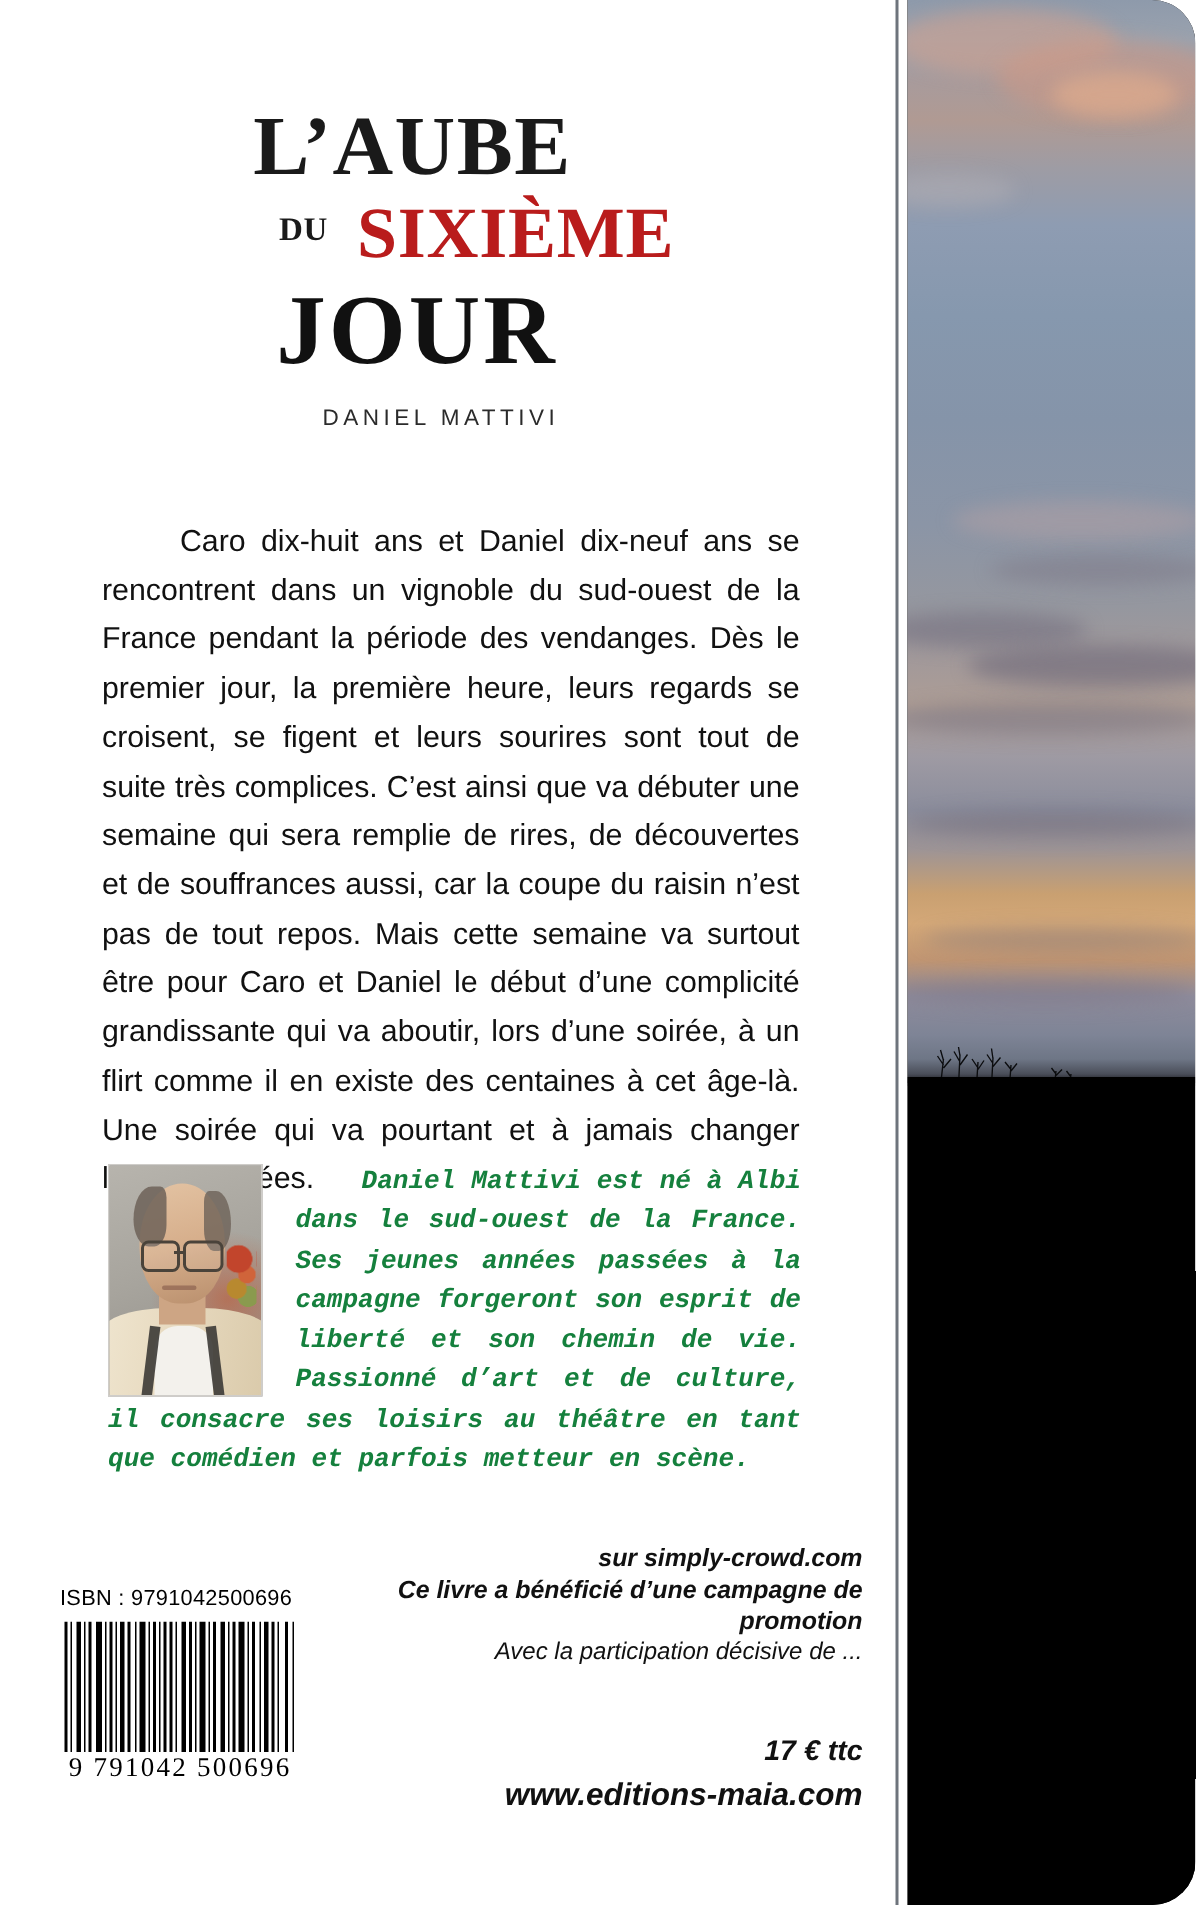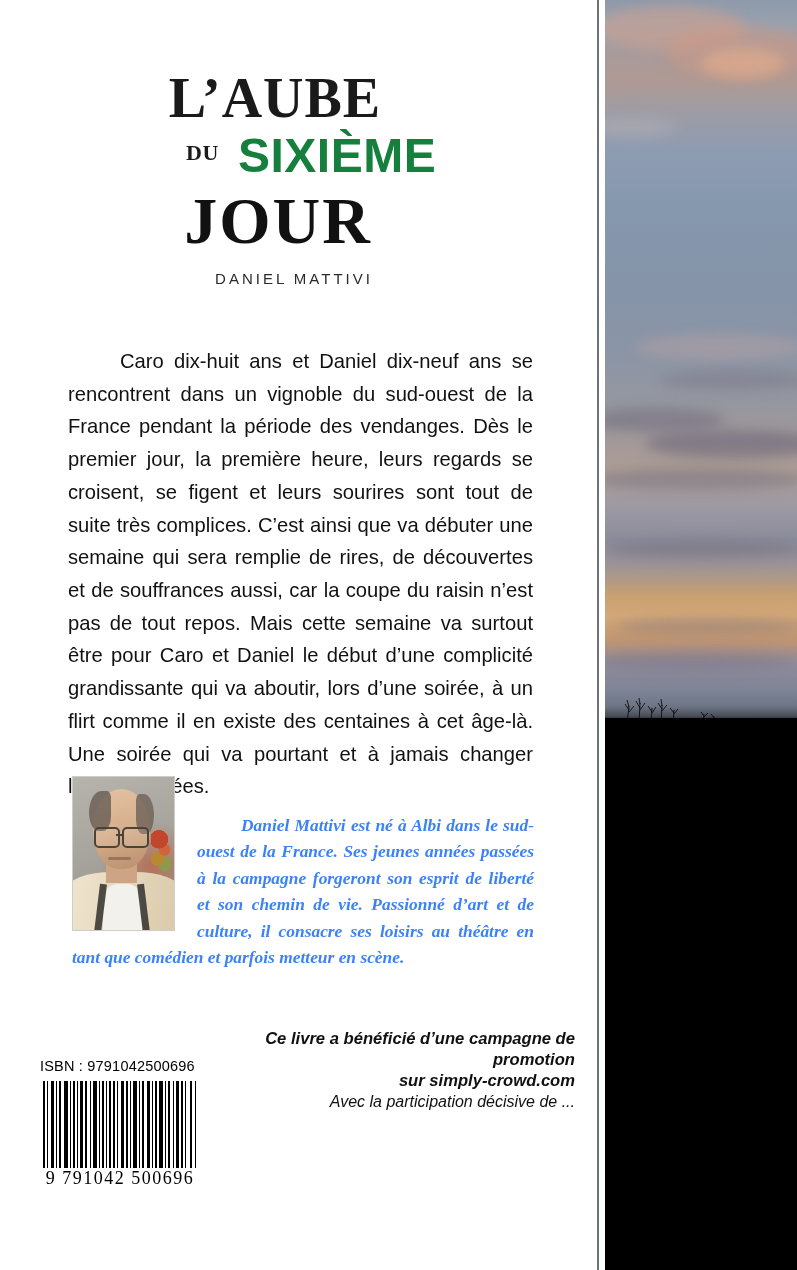--- a/index.html
+++ b/index.html
@@ -12,20 +12,21 @@
     height: 1270px;
     font-family: "Liberation Sans", sans-serif;
     overflow: hidden;
   }
   #cover {
     position: relative;
     width: 797px;
     height: 1270px;
     background: #ffffff;
     overflow: hidden;
+    border-radius: 29px;
   }
 
   
   #back-cover {
     position: absolute;
     left: 0;
     top: 0;
     width: 592px;
     height: 1270px;
     background: #ffffff;
@@ -59,24 +60,24 @@
     font-family: "Liberation Serif", serif;
     font-weight: bold;
     font-size: 22px;
     color: #1a1a1a;
     position: absolute;
     left: 186px;
     top: 12px;
     letter-spacing: 0.5px;
   }
   .t-sixieme {
-    font-family: Liberation Sans, sans-serif;
+    font-family: Liberation Serif, serif;
     font-weight: bold;
     font-size: 48px;
-    color: #15803d;
+    color: #b91c1c;
     position: absolute;
     left: 238px;
     top: 0px;
     letter-spacing: 0.5px;
   }
   .t-jour {
     font-family: "Liberation Serif", serif;
     font-weight: bold;
     font-size: 66px;
     line-height: 1;
@@ -225,29 +226,28 @@
     right: 3%; top: 34%;
     width: 20%; height: 28%;
     background:
       radial-gradient(circle at 40% 24%, #c2452c 0 26%, rgba(0,0,0,0) 27%),
       radial-gradient(circle at 68% 48%, #d0643a 0 22%, rgba(0,0,0,0) 23%),
       radial-gradient(circle at 34% 70%, #b8892f 0 20%, rgba(0,0,0,0) 21%),
       radial-gradient(circle at 72% 82%, #8a9a4e 0 18%, rgba(0,0,0,0) 19%);
   }
 
   #bio-text {
-    font-family: Liberation Serif, serif;
+    font-family: Liberation Mono, monospace;
     font-style: italic;
     font-weight: bold;
     font-size: 17.4px;
     line-height: 1.52;
-    color: #3b82f6;
+    color: #15803d;
     text-align: justify;
     text-indent: 44px;
-    margin-top: 36px;
   }
 
   
   #isbn-area {
     position: absolute;
     left: 40px;
     top: 1058px;
     width: 170px;
   }
   #isbn-label {
@@ -478,25 +478,29 @@
             <rect x="145" y="0" width="1" height="88"></rect>
             <rect x="150" y="0" width="2" height="106"></rect>
             <rect x="155" y="0" width="1" height="106"></rect>
           </g>
         </svg>
         <div id="barcode-digits">9 791042 500696</div>
       </div>
     </div>
 
     <div id="promo-block">
+      <div class="promo-line">sur simply-crowd.com</div>
       <div class="promo-line">Ce livre a bénéficié d’une campagne de promotion</div>
-      <div class="promo-line">sur simply-crowd.com</div>
       <div class="promo-sub">Avec la participation décisive de ...</div>
     </div>
 
+    <div id="price-block">
+      <div class="price-val">17 € ttc</div>
+      <div class="pub-url">www.editions-maia.com</div>
+    </div>
   </div>
 
   <div id="spine-gap"></div>
   <div id="spine-line"></div>
 
   <div id="front-photo">
     <div class="sky"></div>
     <div class="cloud c1"></div>
     <div class="cloud c2"></div>
     <div class="cloud c3"></div>

